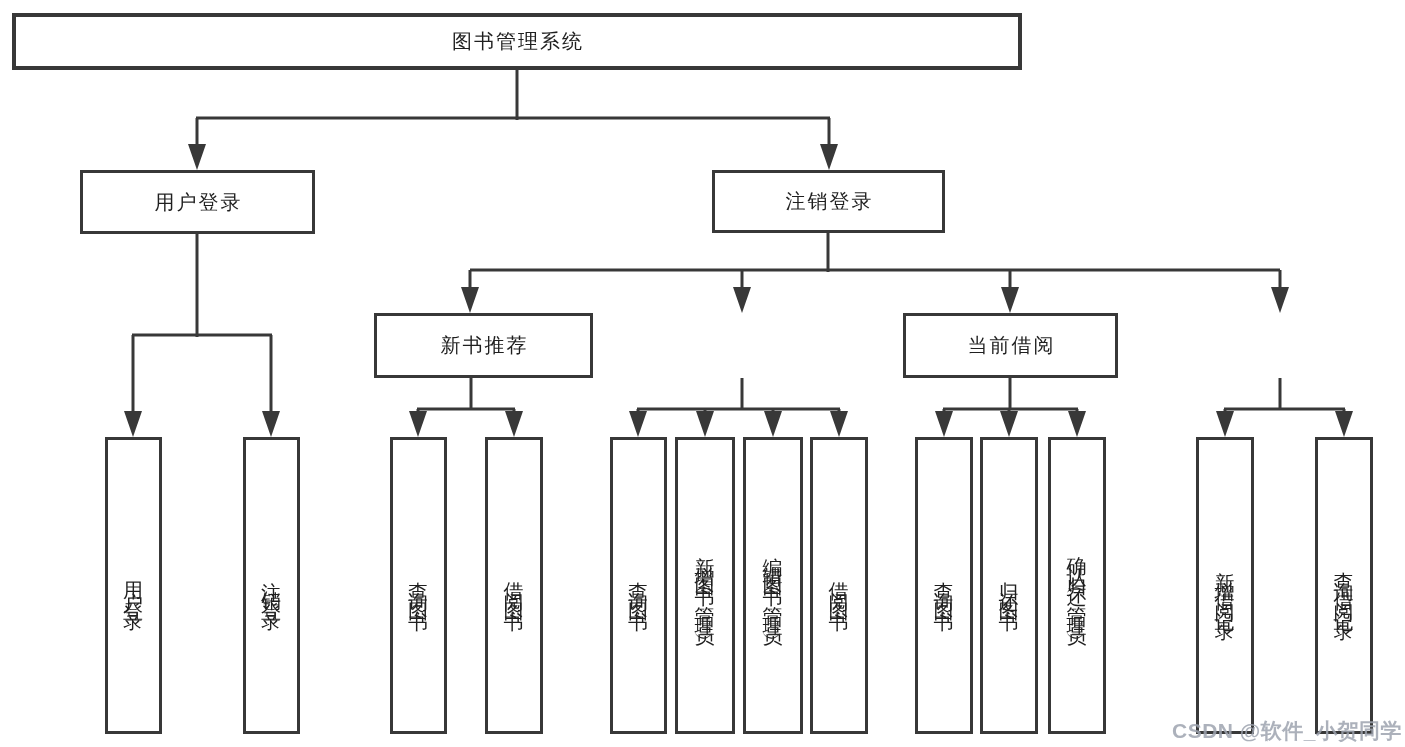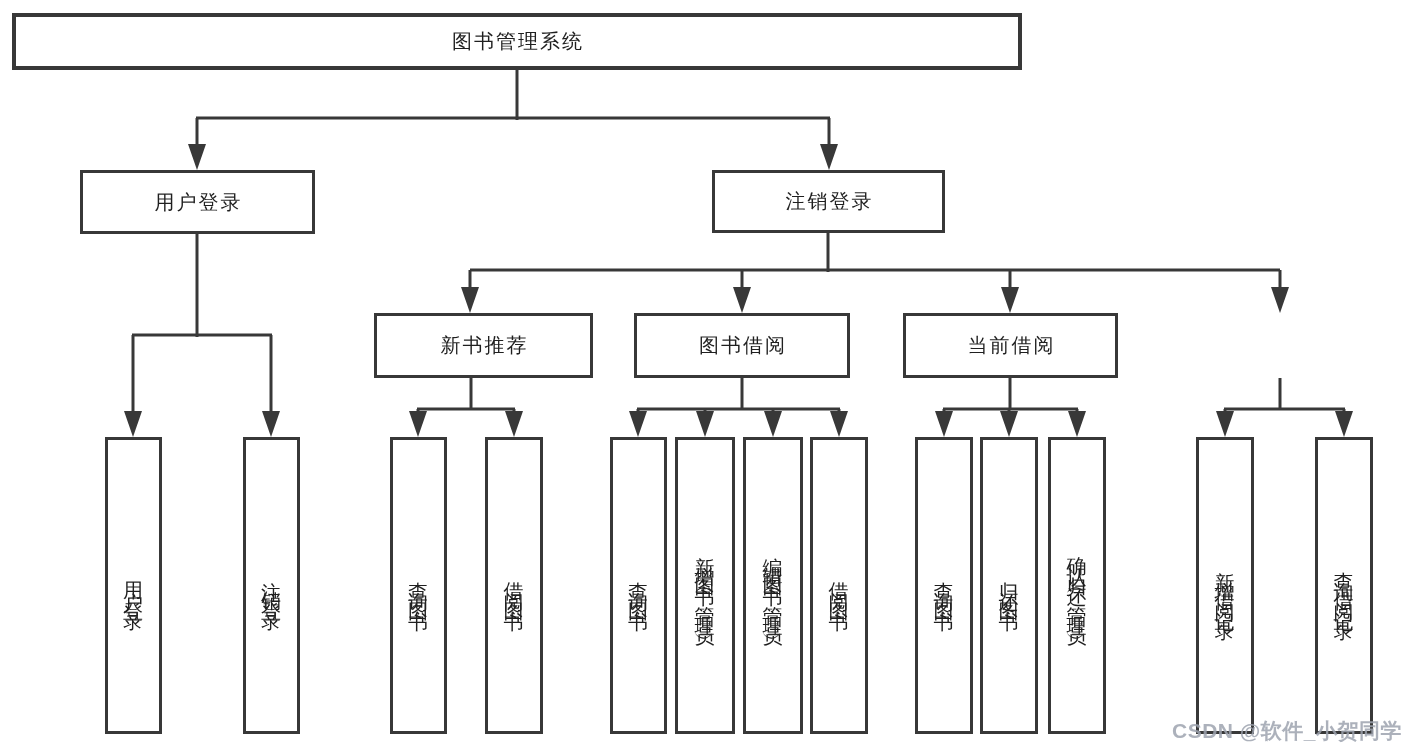--- a/index.html
+++ b/index.html
@@ -117,23 +117,20 @@
       </div>
       <div class="node h lv2" style="left: 80px; top: 170px; width: 235px; height: 64px;">
         <span class="label">用户登录</span>
       </div>
       <div class="node h lv2" style="left: 712px; top: 170px; width: 233px; height: 63px;">
         <span class="label">注销登录</span>
       </div>
       <div class="node h lv3" style="left: 362px; top: 313px; width: 219px; height: 65px; margin-left: 12px;">
         <span class="label">新书推荐</span>
       </div>
-      <div class="node h lv3" style="left: 634px; top: 313px; width: 216px; height: 65px;">
-        <span class="label">图书借阅</span>
-      </div>
       <div class="node h lv3" style="left: 903px; top: 313px; width: 215px; height: 65px;">
         <span class="label">当前借阅</span>
       </div>
       <div class="node v lv4" style="left: 105px; top: 437px; width: 57px; height: 297px;">
         <span class="label">用户登录</span>
       </div>
       <div class="node v lv4" style="left: 243px; top: 437px; width: 57px; height: 297px;">
         <span class="label">注销登录</span>
       </div>
       <div class="node v lv4" style="left: 390px; top: 437px; width: 57px; height: 297px;">

